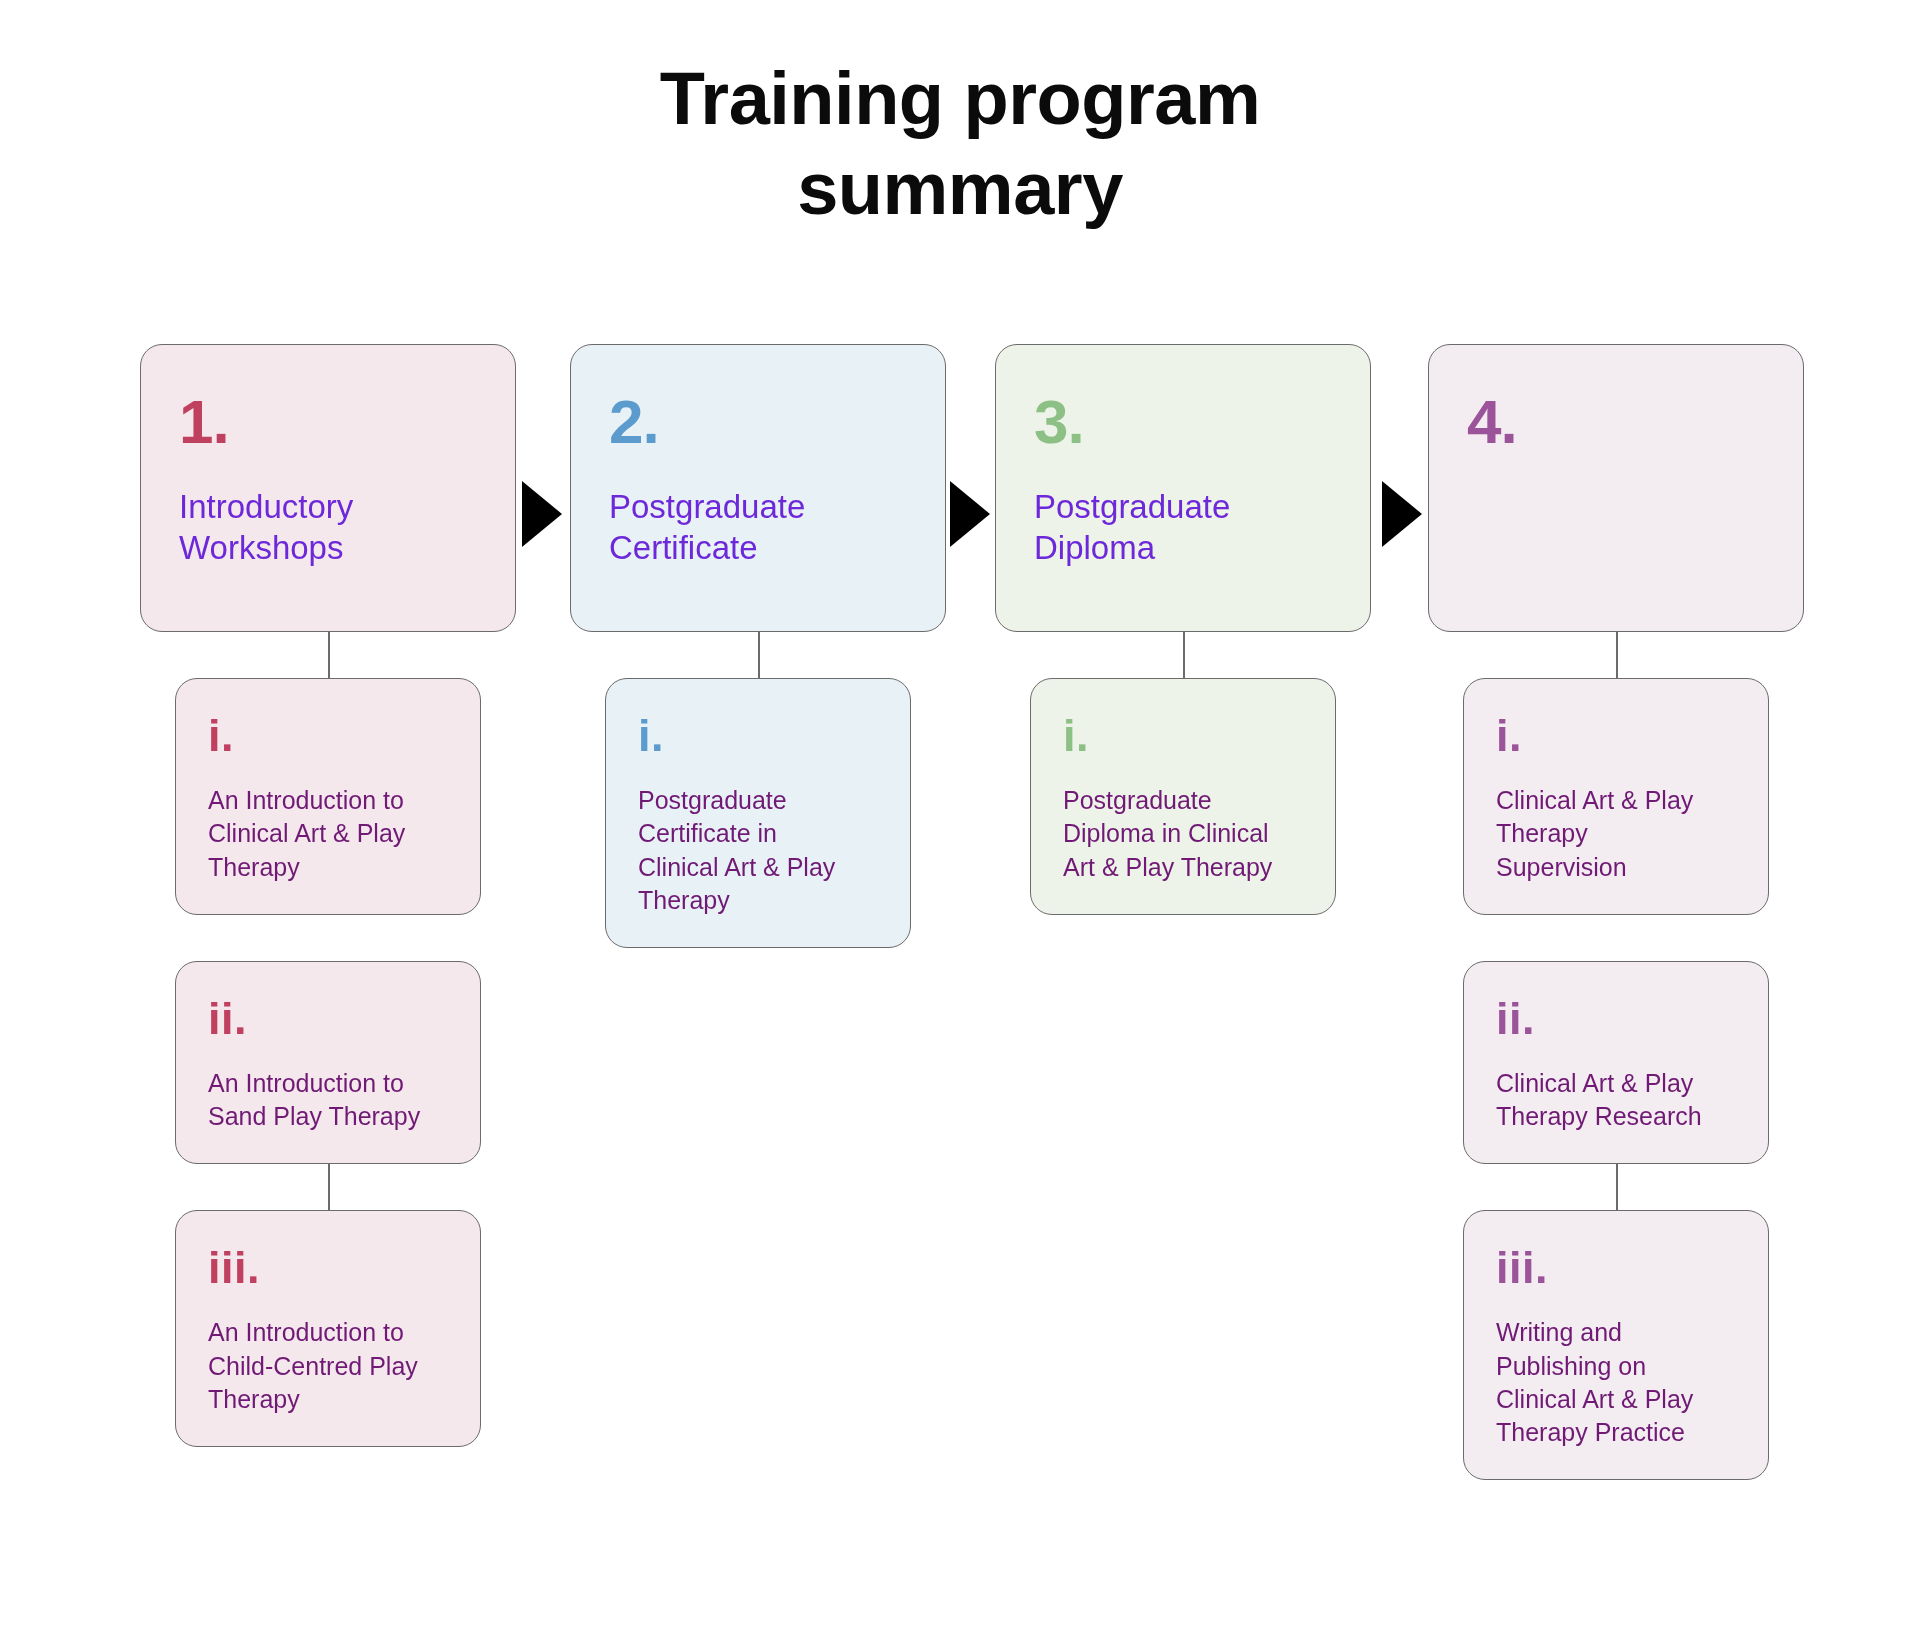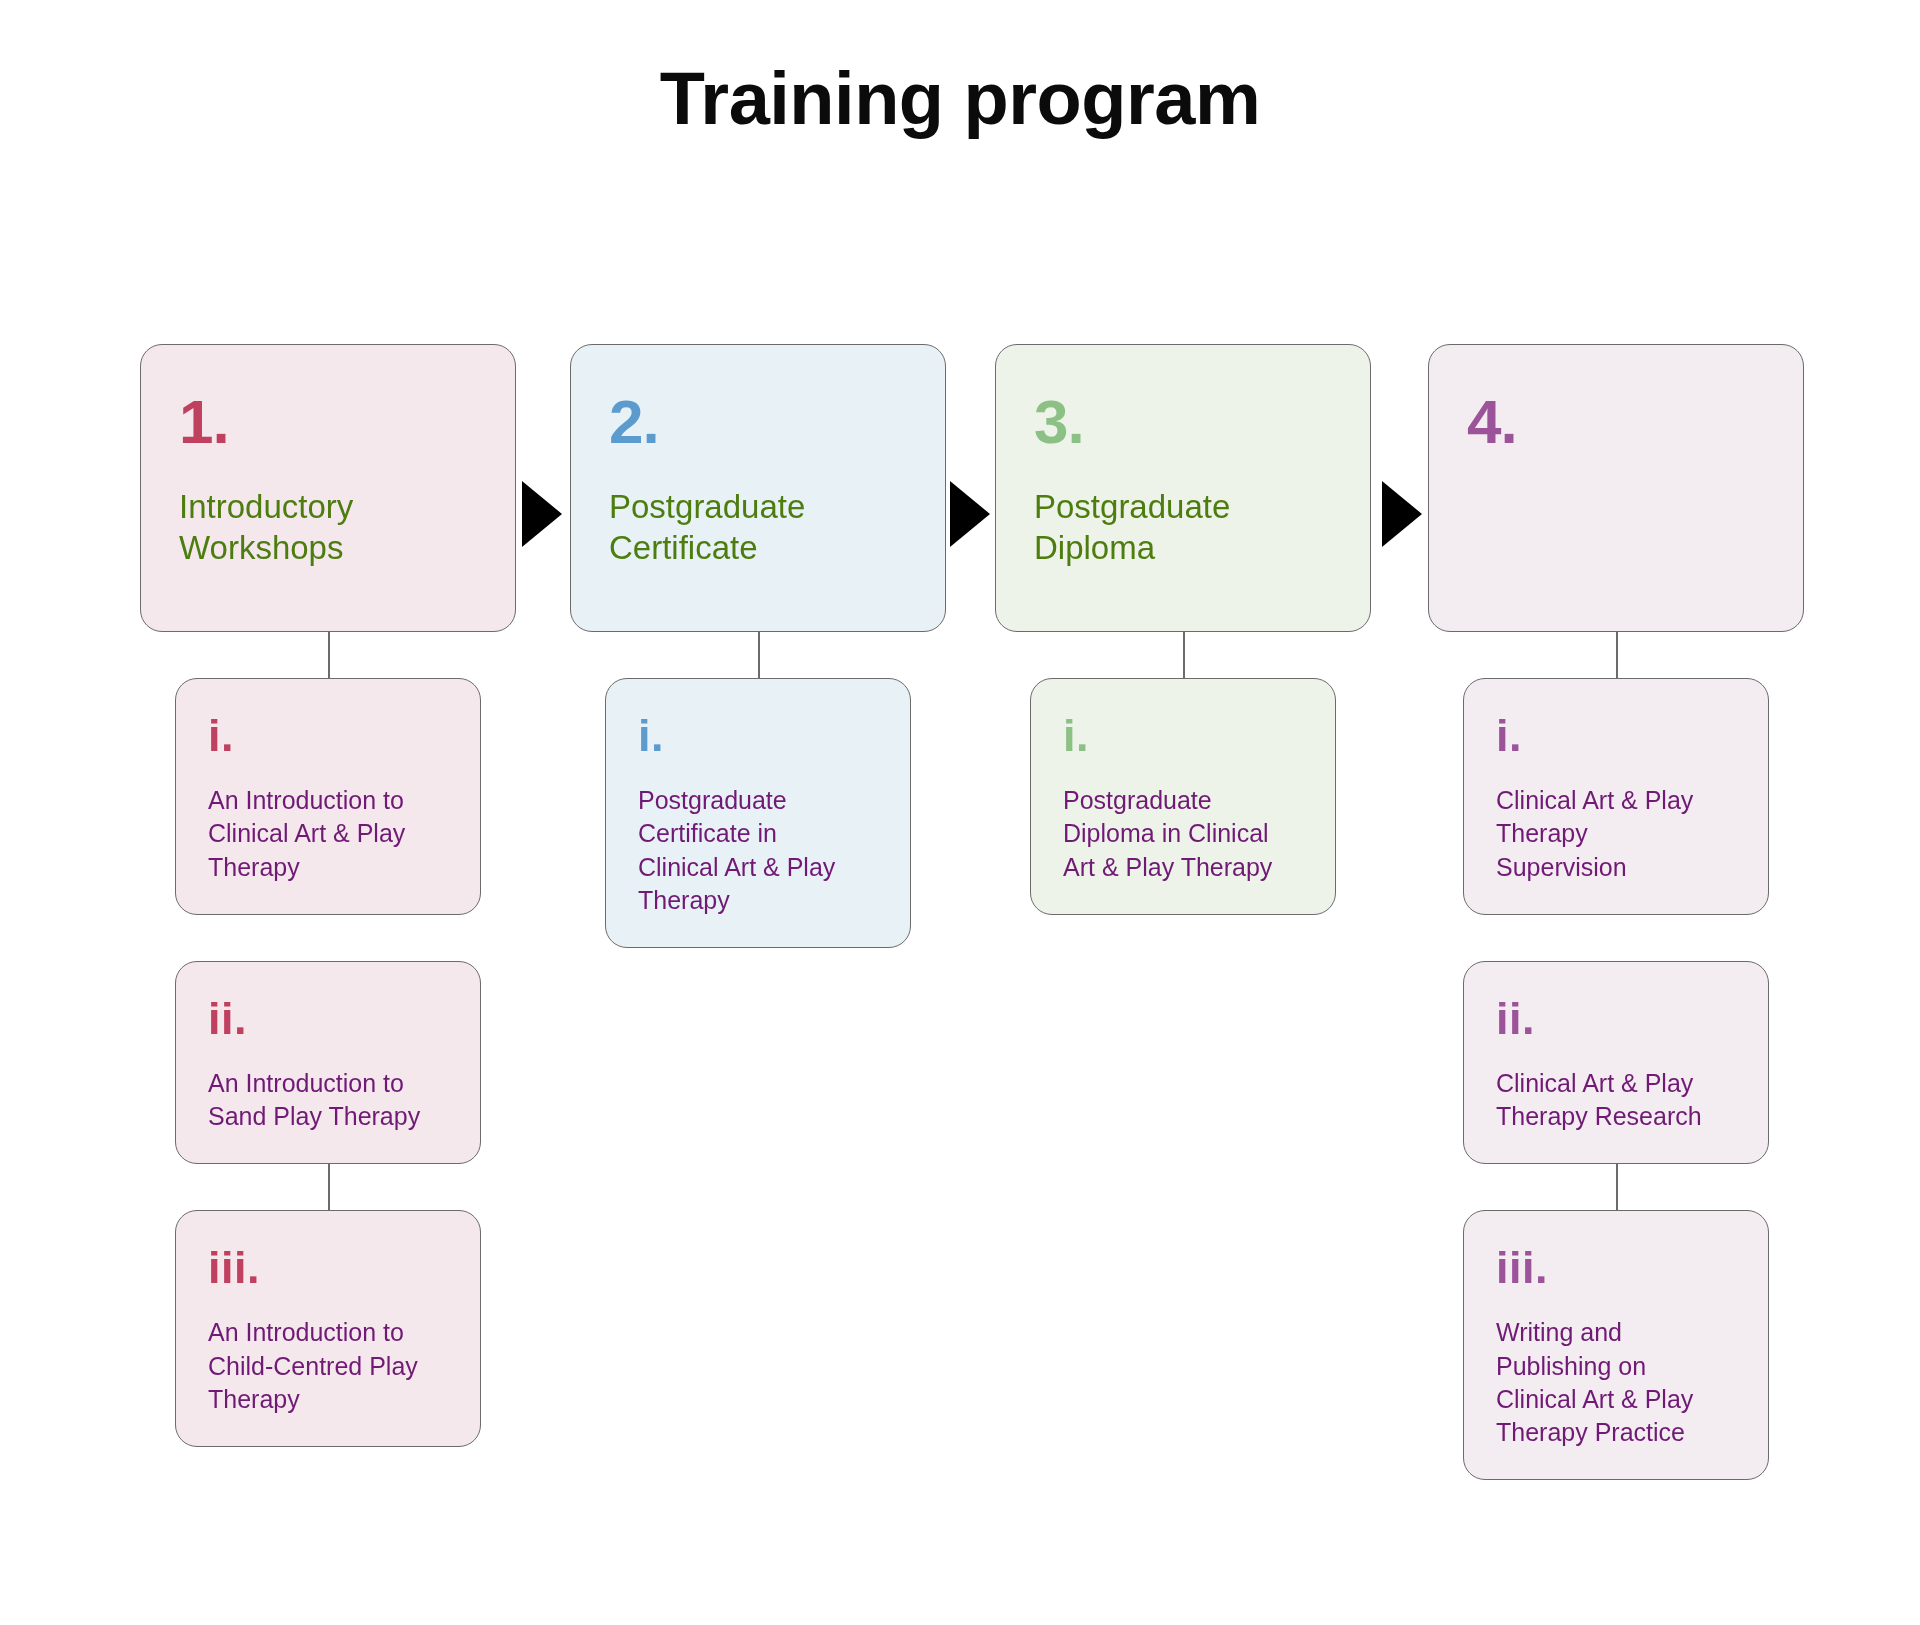--- a/index.html
+++ b/index.html
@@ -67,21 +67,21 @@
     font-size: 62px;
     font-weight: 700;
     line-height: 1;
     margin: 0 0 34px 0;
     letter-spacing: -1px;
   }
 
   .stage-label {
     font-size: 33px;
     line-height: 1.23;
-    color: #4d7c0f;
+    color: #6d28d9;
     font-weight: 400;
     white-space: pre-line;
   }
 
   
   .sub-list {
     position: relative;
   }
 
   .sub-card {
@@ -153,20 +153,21 @@
   .theme-purple .stage-card,
   .theme-purple .sub-card   { background: #f3ecf1; }
   .theme-purple .stage-number,
   .theme-purple .sub-numeral { color: #9b539a; }
 </style>
 </head>
 <body>
 
 <h1 id="diagram-title">
   <span class="title-line">Training program</span>
+  <span class="title-line">summary</span>
 </h1>
 
 <div id="flow-canvas">
 
   <div class="column col-1 theme-rose">
     <div class="stage-card">
       <div class="stage-number">1.</div>
       <div class="stage-label">Introductory
 Workshops</div>
     </div>

